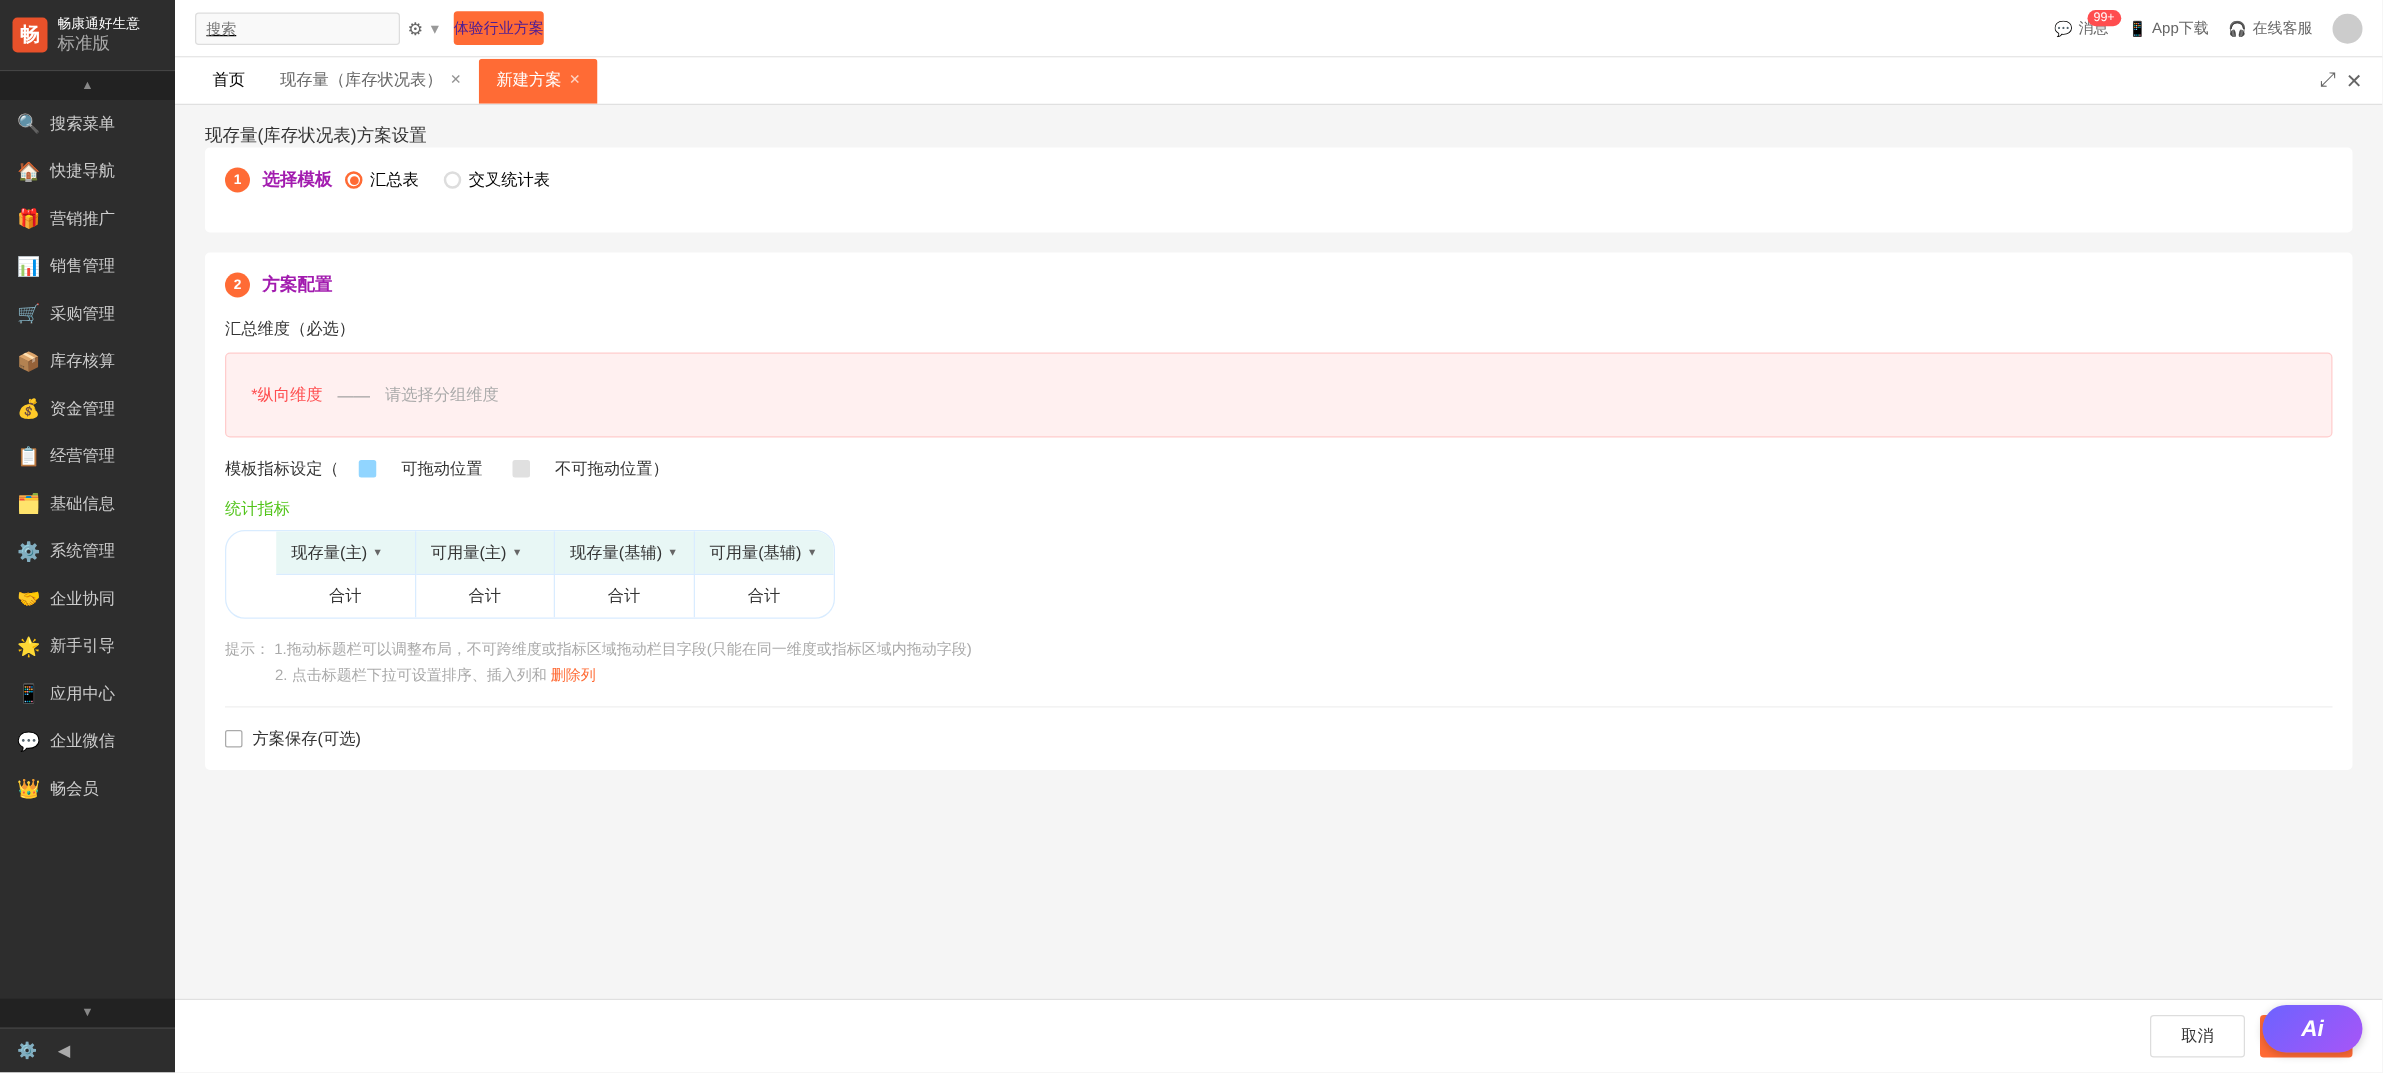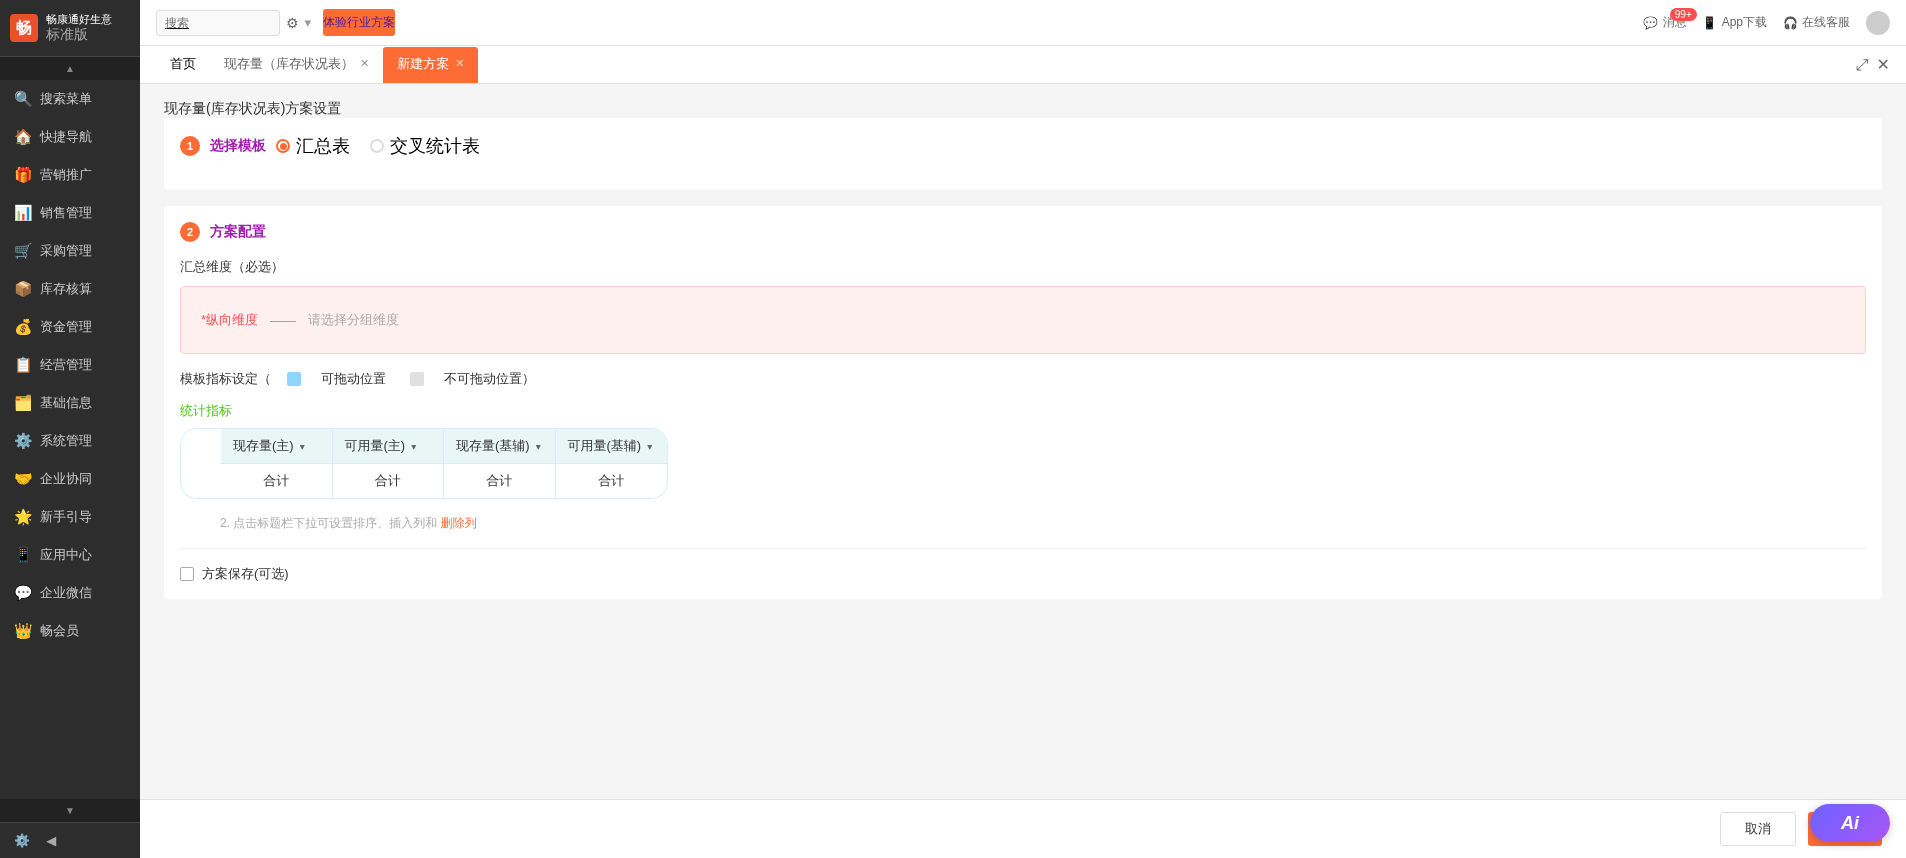--- a/index.html
+++ b/index.html
@@ -87,21 +87,21 @@
       display: flex;
       align-items: center;
       gap: 12px;
     }
     .topbar-search {
       display: flex;
       align-items: center;
       gap: 6px;
     }
     .search-bar {
-      width: 124px;
+      width: 164px;
       height: 26px;
       border: 1px solid #ddd;
       border-radius: 3px;
       padding: 0 8px;
       font-size: 12px;
       background: #f9f9f9;
       text-decoration: underline;
     }
     .btn-industry {
       background: #ff6b35;
@@ -243,21 +243,21 @@
     .radio-group {
       display: flex;
       align-items: center;
       gap: 20px;
     }
     .radio-item {
       display: flex;
       align-items: center;
       gap: 6px;
       cursor: pointer;
-      font-size: 18px;
+      font-size: 13px;
     }
     .radio-circle {
       width: 14px;
       height: 14px;
       border-radius: 50%;
       border: 2px solid #ddd;
       display: flex;
       align-items: center;
       justify-content: center;
     }
@@ -643,20 +643,24 @@
             <div class="stats-body-cell">合计</div>
             <div class="stats-body-cell">合计</div>
             <div class="stats-body-cell">合计</div>
             <div class="stats-body-cell">合计</div>
           </div>
         </div>
       </div>
 
       <div class="tips-section">
         <p>
+          <span>提示：</span>
+          <span>1.拖动标题栏可以调整布局，不可跨维度或指标区域拖动栏目字段(只能在同一维度或指标区域内拖动字段)</span>
+        </p>
+        <p>
           <span style="margin-left:40px;">2. 点击标题栏下拉可设置排序、插入列和</span>
           <span class="tips-highlight">删除列</span>
           <span></span>
         </p>
       </div>
 
       <div class="save-option">
         <div class="checkbox"></div>
         <span>方案保存(可选)</span>
       </div>

